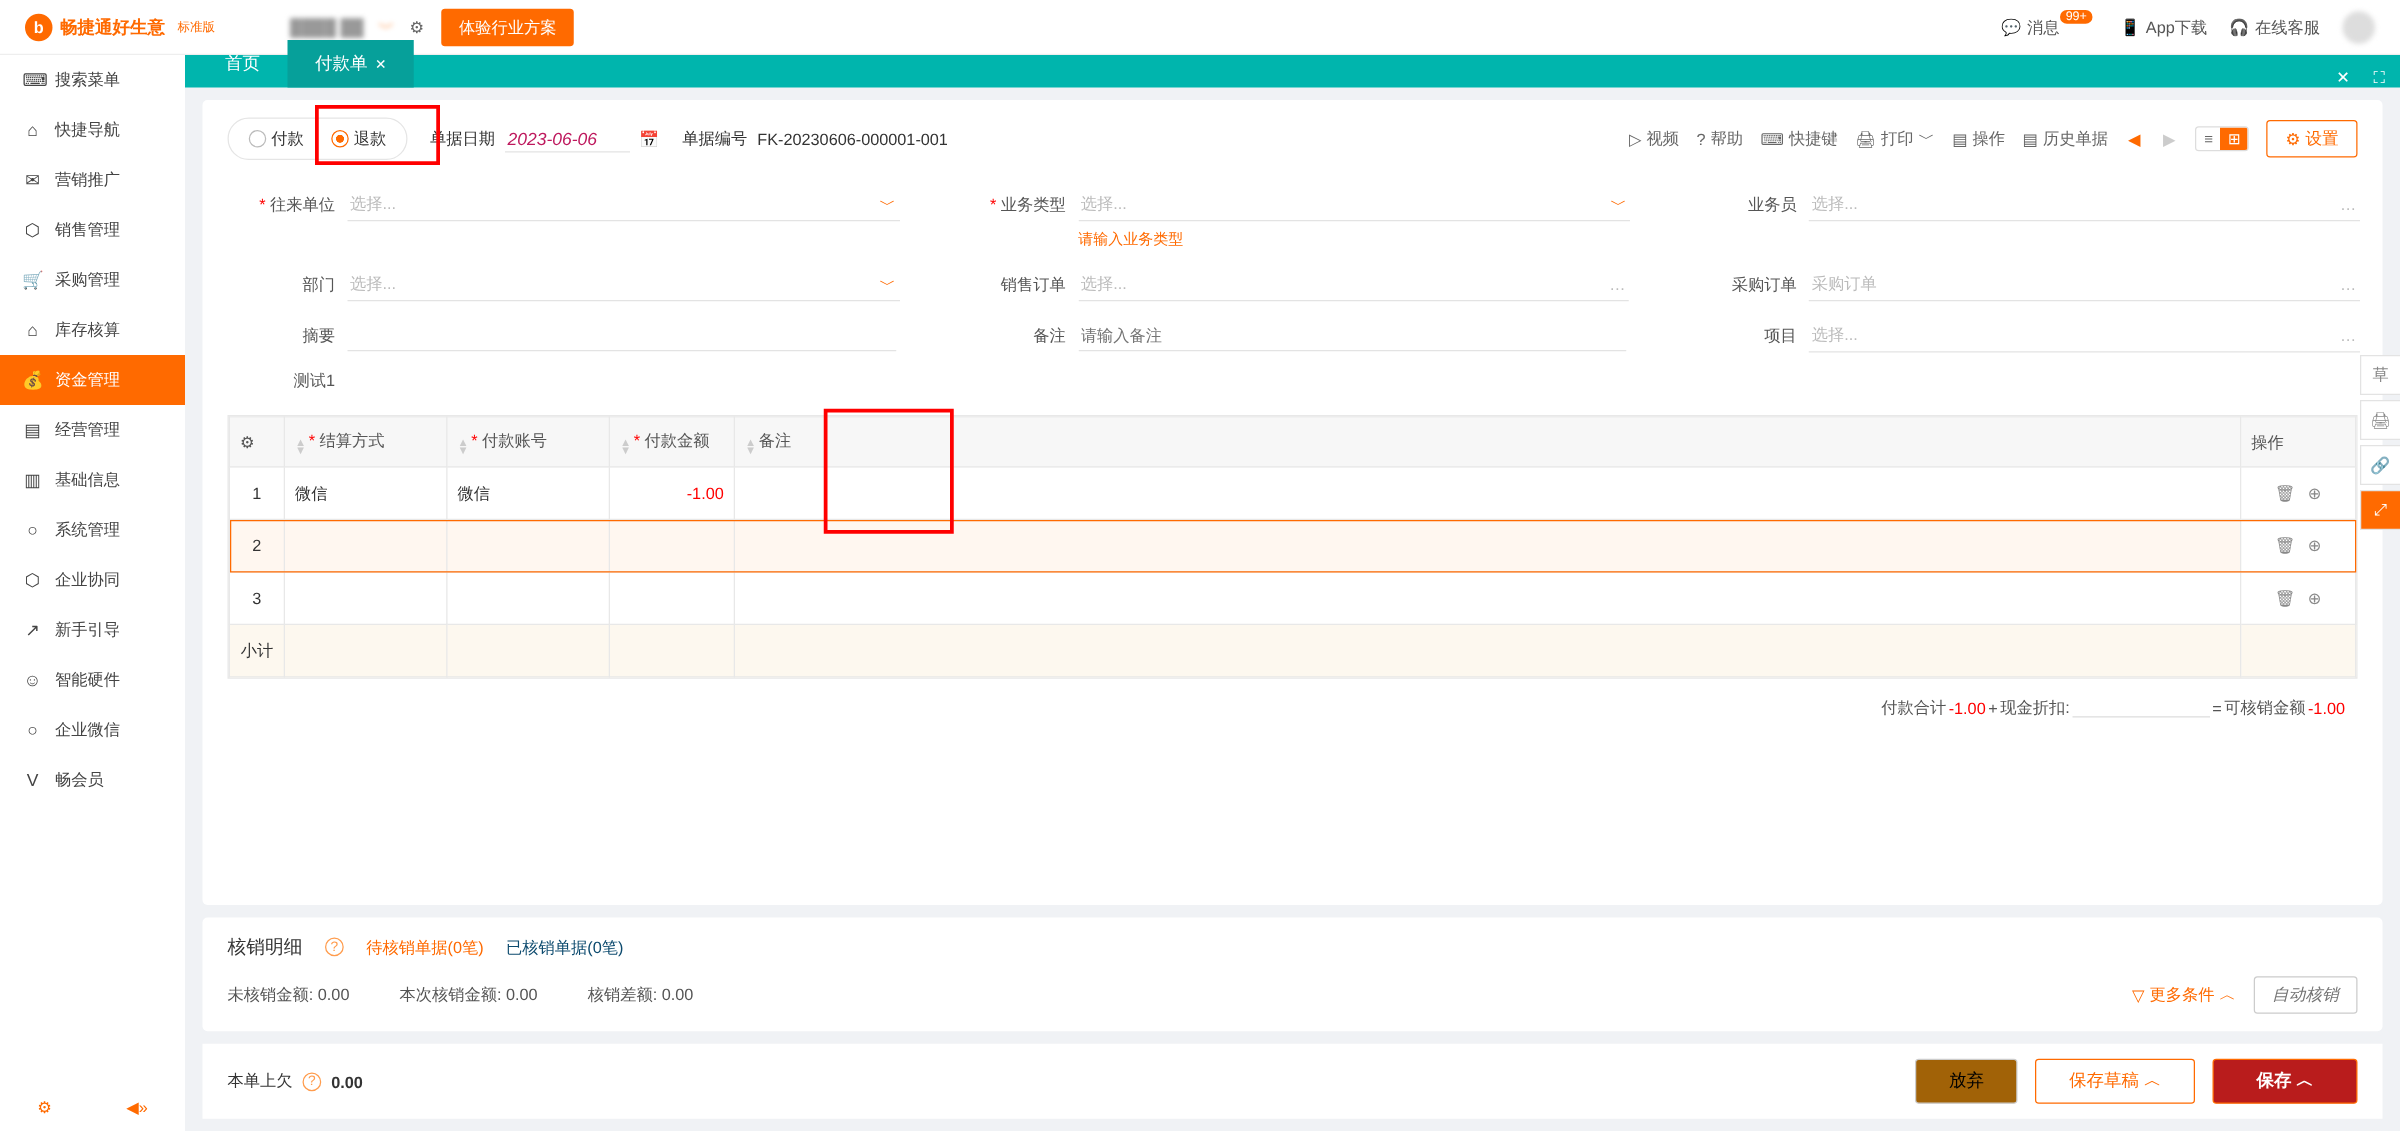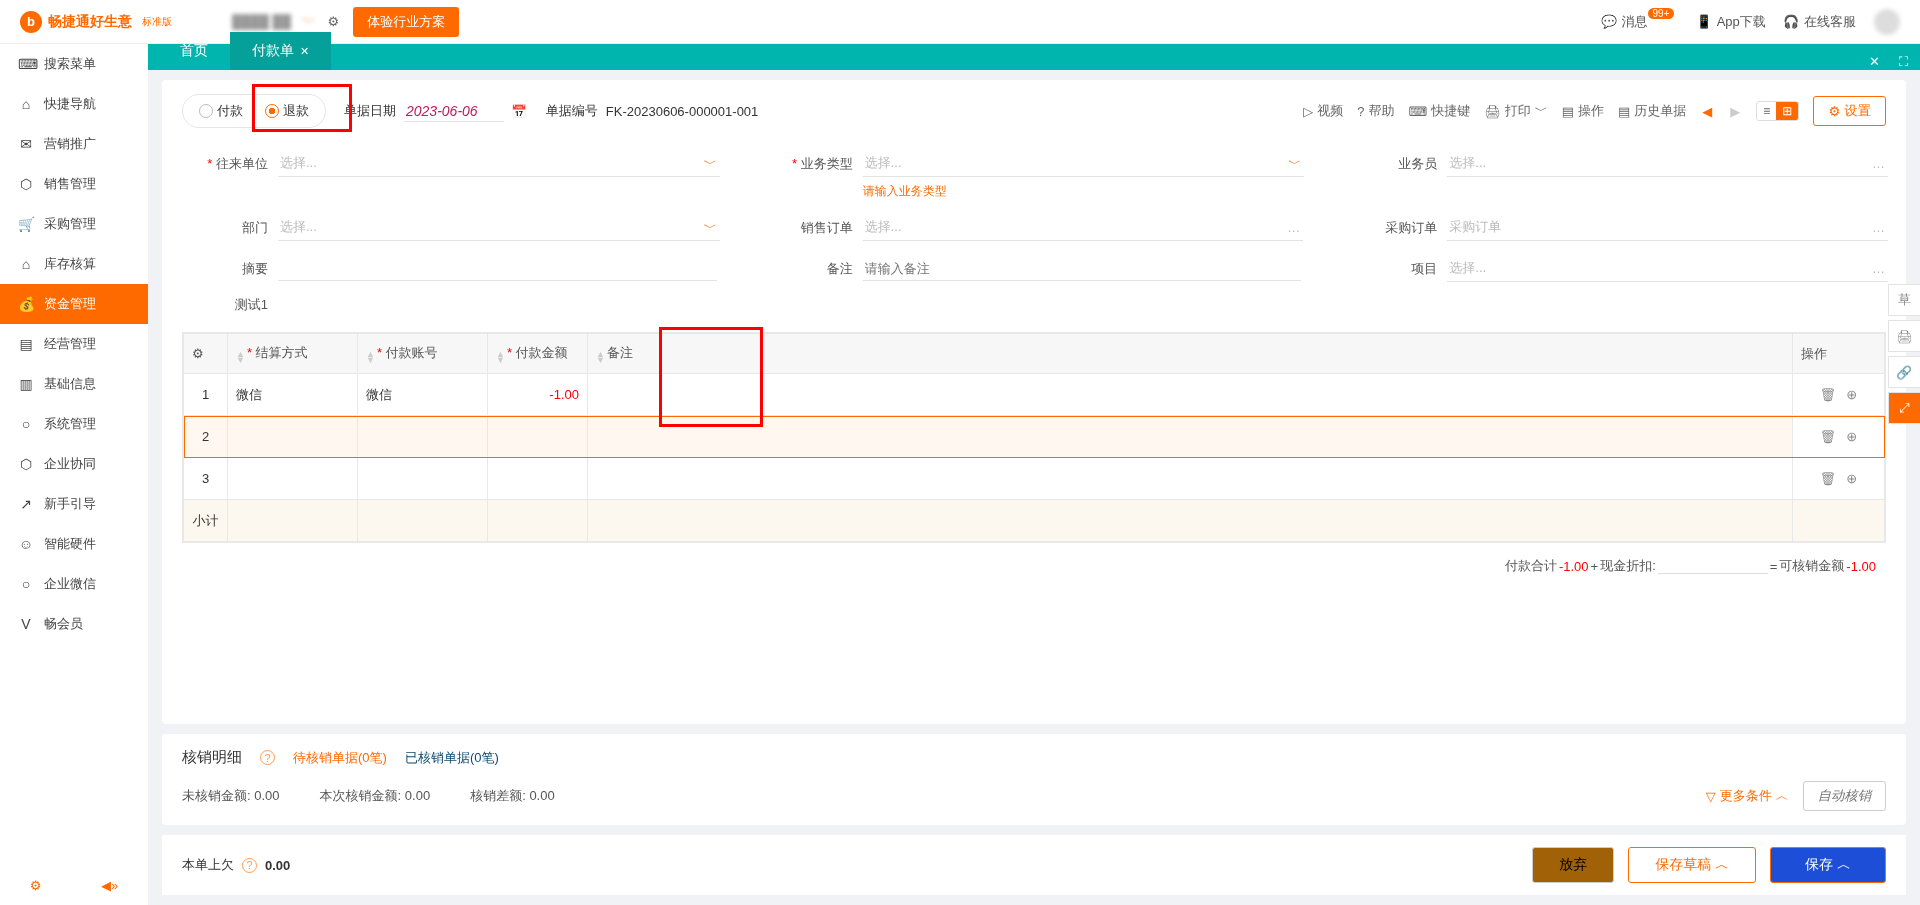--- a/index.html
+++ b/index.html
@@ -101,21 +101,21 @@
 .verif-line { display: flex; gap: 40px; margin-top: 14px; color: #555; font-size: 13px; align-items: center; }
 .verif-right { margin-left: auto; display: flex; gap: 14px; align-items: center; }
 .more-cond { color: #ff6a00; cursor: pointer; display: flex; align-items: center; gap: 4px; }
 .btn-outline { border: 1px solid #ccc; background: #fff; padding: 5px 14px; border-radius: 3px; cursor: pointer; color: #737373; font-style: italic; }
 
 
 .bottom { margin: 0 14px 10px; background: #fff; padding: 12px 20px; display: flex; align-items: center; }
 .bottom-right { margin-left: auto; display: flex; gap: 14px; }
 .btn-plain { border: 1px solid #ccc; background: #a16207; padding: 8px 26px; border-radius: 3px; cursor: pointer; font-size: 14px; }
 .btn-warn-o { border: 1px solid #ff6a00; color: #ff6a00; background: #fff; padding: 8px 26px; border-radius: 3px; cursor: pointer; font-size: 14px; }
-.btn-warn { border: 1px solid #ff6a00; color: #fff; background: #1d4ed8; padding: 8px 34px; border-radius: 3px; cursor: pointer; font-size: 14px; }
+.btn-warn { border: 1px solid #ff6a00; color: #fff; background: #b91c1c; padding: 8px 34px; border-radius: 3px; cursor: pointer; font-size: 14px; font-weight: bold; }
 
 
 .rail { position: absolute; right: 0; top: 240px; display: flex; flex-direction: column; gap: 4px; }
 .rail-item { width: 32px; height: 32px; background: #fff; border: 1px solid #e3e3e3; border-right: none; display: flex; align-items: center; justify-content: center; color: #888; cursor: pointer; font-size: 13px; }
 .rail-item.on { background: #ff6a00; color: #fff; }
 </style>
 </head>
 <body>
 
 <div class="topbar">

